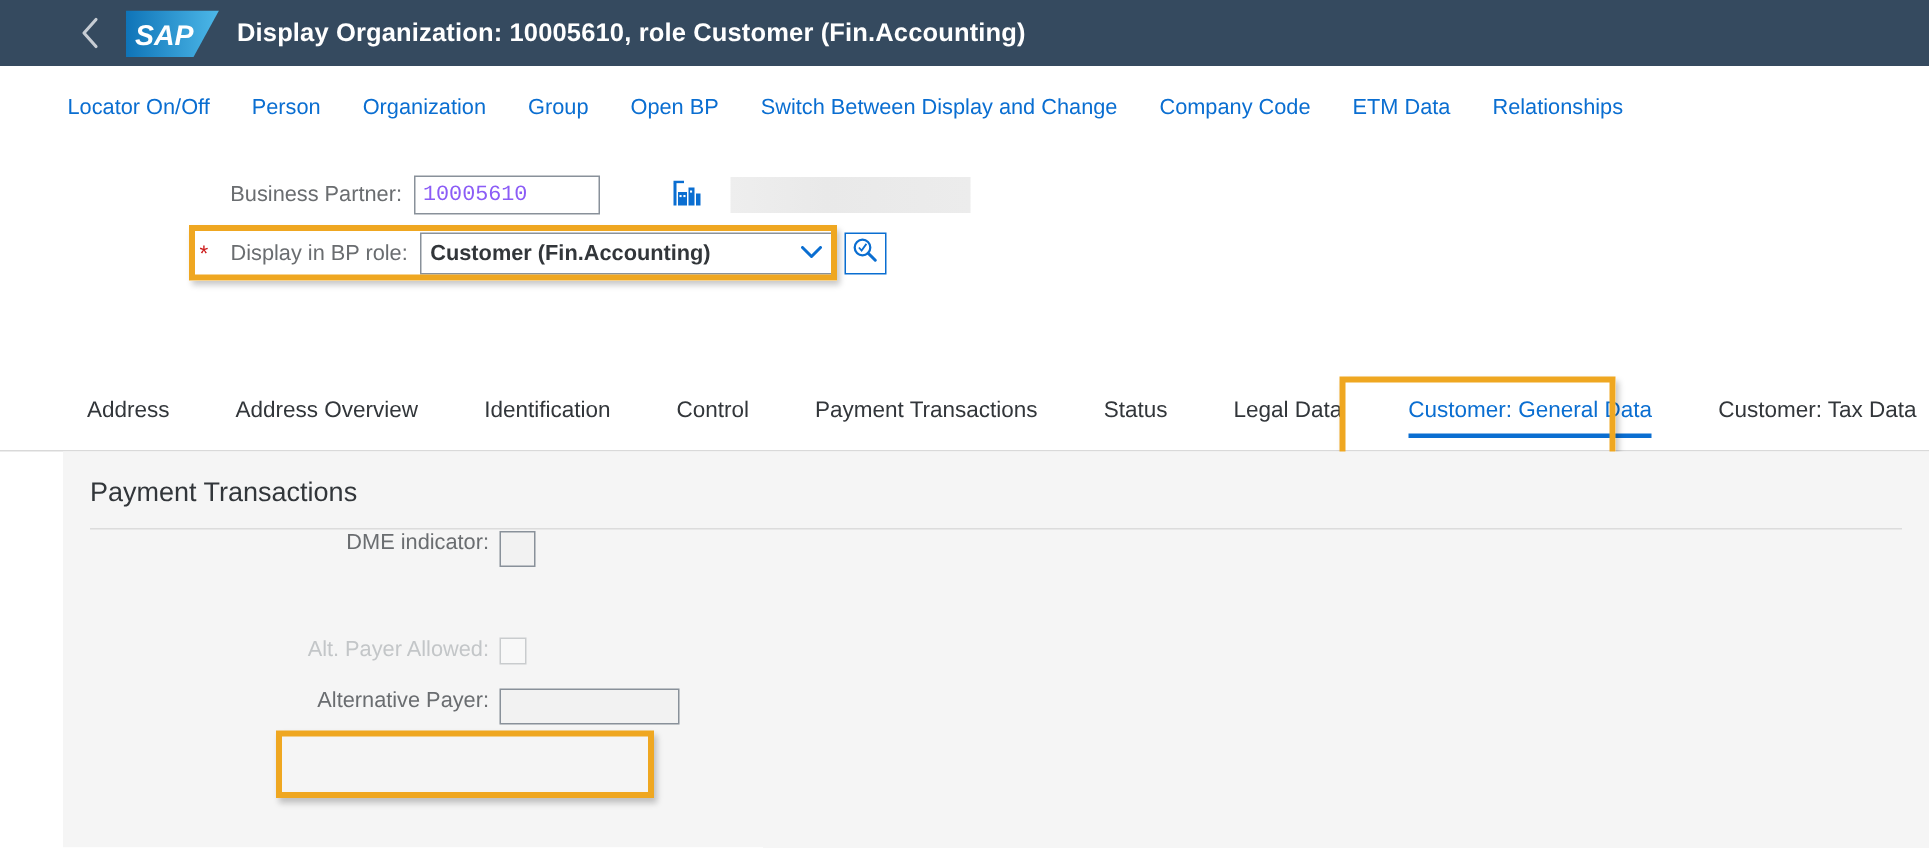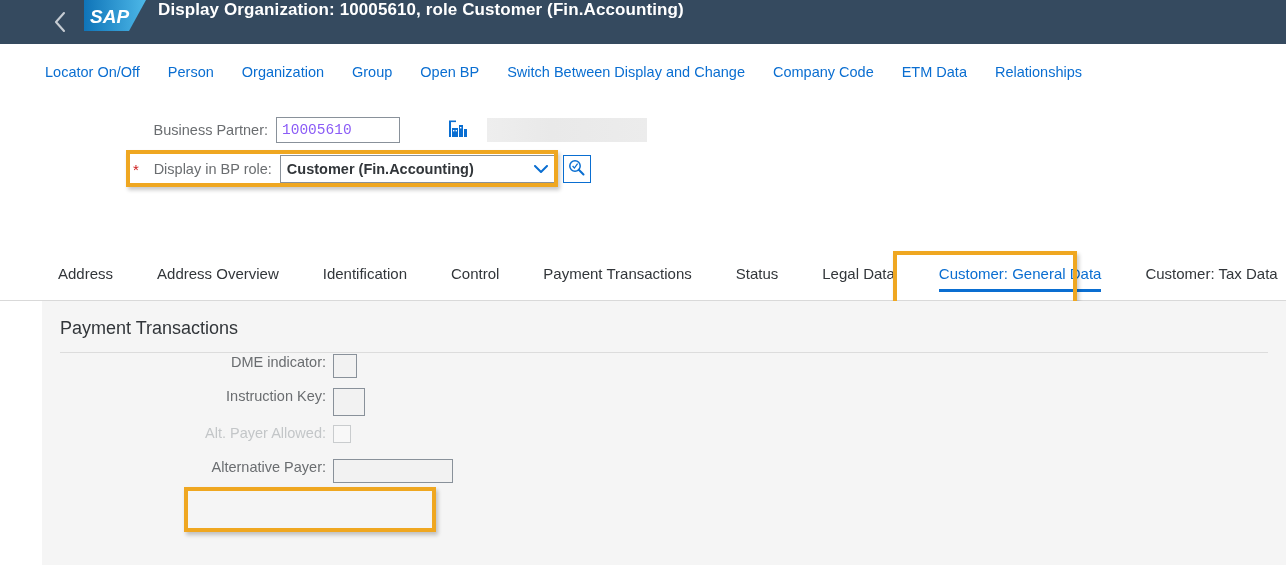--- a/index.html
+++ b/index.html
@@ -18,21 +18,21 @@
     background: #ffffff;
   }
 
   
   .shell-header {
     position: absolute;
     left: 0; top: 0;
     width: 1286px; height: 44px;
     background: #354a5f;
     display: flex;
-    align-items: flex-start;
+    align-items: center;
   }
   .back-chevron {
     width: 40px; height: 44px;
     margin-left: 40px;
     display: flex; align-items: center; justify-content: center;
     cursor: pointer;
   }
   .back-chevron svg { display: block; }
   .sap-logo {
     position: relative;
@@ -345,24 +345,20 @@
   <div class="content-panel">
 
     <div class="section-title">Payment Transactions</div>
     <div class="section-rule"></div>
 
     <div class="form-row" style="left:0px; top:53px;">
       <span class="form-label" style="width:291px;">DME indicator:</span>
       <input class="inp inp-dme" type="text" value="" style="">
     </div>
 
-    <div class="form-row" style="left:0px; top:87px;">
-      <span class="form-label" style="width:291px;">Instruction Key:</span>
-      <input class="inp inp-instr" type="text" value="" style="">
-    </div>
 
     <div class="form-row" style="left:0px; top:124px;">
       <span class="form-label disabled" style="width:291px;">Alt. Payer Allowed:</span>
       <span class="chk-alt"></span>
     </div>
 
     <div class="form-row" style="left:0px; top:158px;">
       <span class="form-label" style="width:291px;">Alternative Payer:</span>
       <input class="inp inp-altp" type="text" value="" style="">
     </div>

